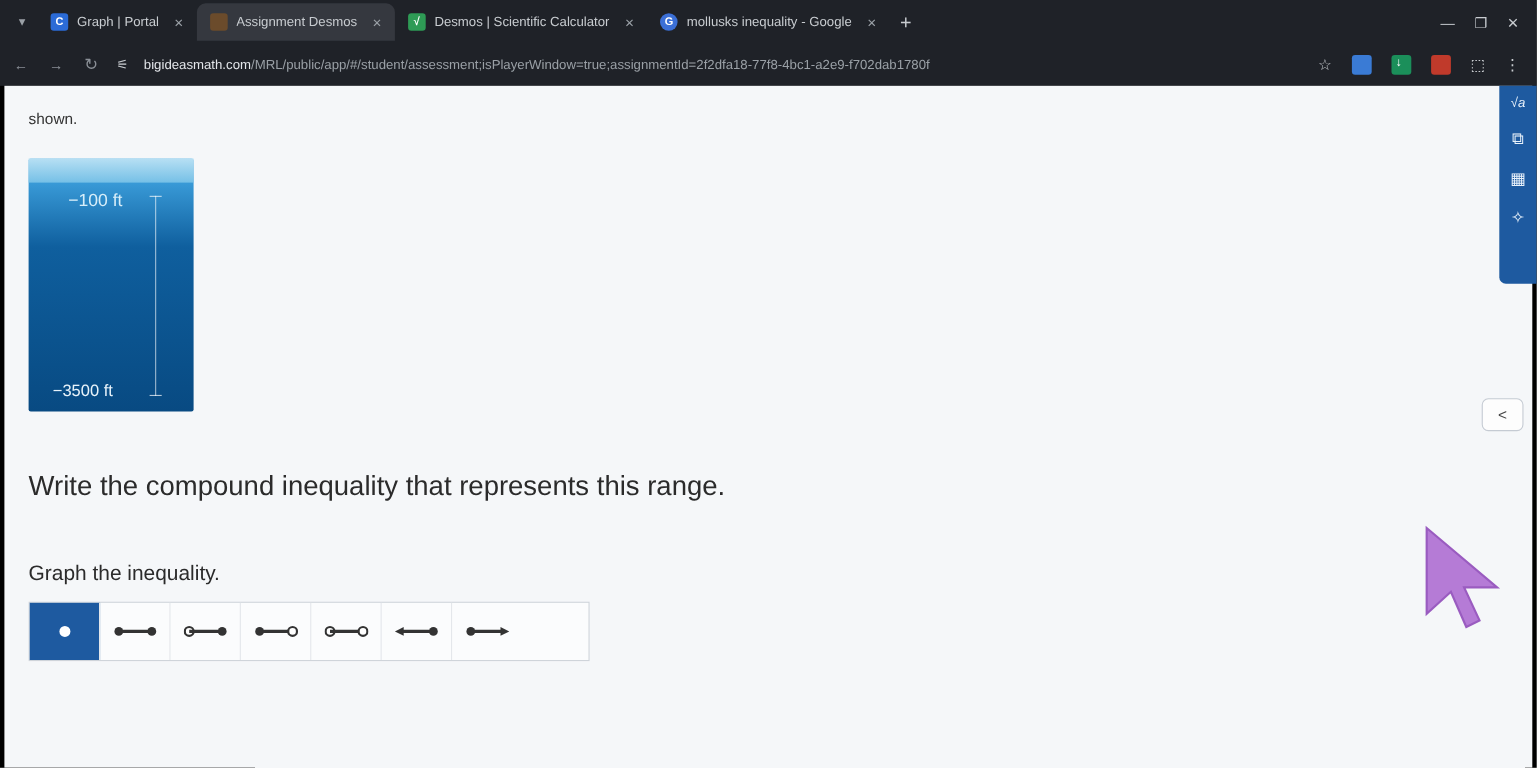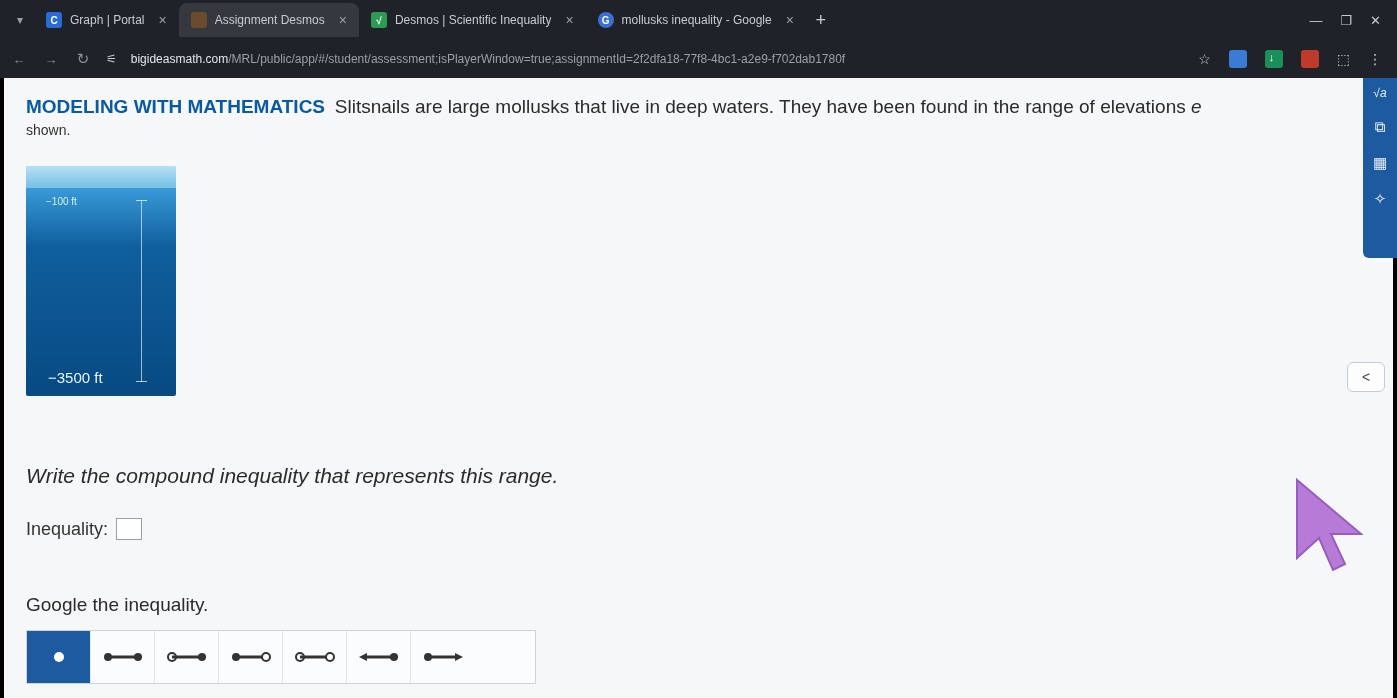--- a/index.html
+++ b/index.html
@@ -41,28 +41,28 @@
 
 
 .content { background:#f5f7f9; position:absolute; top:78px; left:4px; right:4px; bottom:0; padding:18px 22px 10px 22px; overflow:hidden; }
 .heading { font-size:19px; font-weight:bold; color:#0a5aa3; display:inline; }
 .body-text { font-size:19px; color:#2b2b2b; display:inline; }
 .body-text em { font-style:italic; }
 .shown { font-size:14px; color:#333; margin-top:4px; }
 
 .water { margin-top:28px; width:150px; height:230px; background:linear-gradient(#6fb9e6 0%, #3899d6 10%, #0f5f9e 35%, #084a82 100%); position:relative; border-radius:2px; }
 .water .surf { position:absolute; top:0; left:0; right:0; height:22px; background:linear-gradient(#bfe4f5,#7cc4e8); opacity:.9; }
-.water .lbl-top { position:absolute; top:30px; left:20px; color:#d8eef9; font-size:10px; }
+.water .lbl-top { position:absolute; top:30px; left:36px; color:#d8eef9; font-size:16px; }
 .water .lbl-bot { position:absolute; bottom:10px; left:22px; color:#e8f3fa; font-size:15px; font-weight:500; }
 .water .tick { position:absolute; left:115px; top:34px; bottom:14px; width:1px; background:rgba(255,255,255,.6); }
 .water .tick::before,.water .tick::after{content:"";position:absolute;left:-5px;width:11px;height:1px;background:rgba(255,255,255,.7);}
 .water .tick::before{top:0;}
 .water .tick::after{bottom:0;}
 
-.prompt { margin-top:68px; font-size:21px; color:#2b2b2b;font-style:italic; }
+.prompt { margin-top:54px; font-size:25px; color:#2b2b2b; }
 .ineq-row { margin-top:30px; font-size:18px; color:#333; display:flex; align-items:center; gap:8px; }
 .ineq-row .box { width:26px; height:22px; border:1px solid #9aa0a6; background:#fff; cursor:text; }
 
 .graph-label { margin-top:54px; font-size:19px; color:#2b2b2b; }
 .seg-toolbar { margin-top:14px; display:flex; align-items:center; gap:0; border:1px solid #cfd4da; background:#fbfcfd; width:510px; height:54px; }
 .seg-toolbar .opt { flex:0 0 64px; height:100%; display:flex; align-items:center; justify-content:center; cursor:pointer; border-right:1px solid #e4e7eb; }
 .seg-toolbar .opt:last-child{border-right:none;}
 .seg-toolbar .opt.sel { background:#1e5aa0; }
 
 .side-rail { position:absolute; right:0; top:78px; width:34px; background:#1e5aa0; display:flex; flex-direction:column; align-items:center; padding-top:8px; gap:18px; height:180px; border-radius:0 0 0 6px; }
@@ -85,21 +85,21 @@
       <span class="title">Graph | Portal</span>
       <span class="close">×</span>
     </div>
     <div class="tab active">
       <span class="fav assign"></span>
       <span class="title">Assignment Desmos</span>
       <span class="close">×</span>
     </div>
     <div class="tab">
       <span class="fav desmos">√</span>
-      <span class="title">Desmos | Scientific Inequality</span>
+      <span class="title">Desmos | Scientific Calculator</span>
       <span class="close">×</span>
     </div>
     <div class="tab">
       <span class="fav google">G</span>
       <span class="title">mollusks inequality - Google</span>
       <span class="close">×</span>
     </div>
     <span class="new-tab">+</span>
 
     <div class="win-ctrl">
@@ -122,41 +122,33 @@
       <span class="ext-icon ext-a"></span>
       <span class="ext-icon ext-b"></span>
       <span class="ext-icon ext-c"></span>
       <span class="puzzle">⬚</span>
       <span class="kebab">⋮</span>
     </div>
   </div>
 </div>
 
 <div class="content">
-  <div>
-    <span class="heading">MODELING WITH MATHEMATICS</span>
-    <span class="body-text">&nbsp;<span>Slitsnails are large mollusks that live in deep waters. They have been found in the range of elevations </span><em>e</em></span>
-  </div>
   <div class="shown">shown.</div>
 
   <div class="water">
     <div class="surf"></div>
     <div class="tick"></div>
     <div class="lbl-top">−100 ft</div>
     <div class="lbl-bot">−3500 ft</div>
   </div>
 
   <div class="prompt">Write the compound inequality that represents this range.</div>
 
-  <div class="ineq-row">
-    <span>Inequality:</span>
-    <span class="box"></span>
-  </div>
-
-  <div class="graph-label">Google the inequality.</div>
+
+  <div class="graph-label">Graph the inequality.</div>
 
   <div class="seg-toolbar">
     <div class="opt sel">
       <svg width="12" height="12">
           <circle cx="6" cy="6" r="5" fill="#fff"></circle>
         </svg>
     </div>
     <div class="opt">
       <svg width="40" height="12">
           <circle cx="5" cy="6" r="4" fill="#333"></circle>

